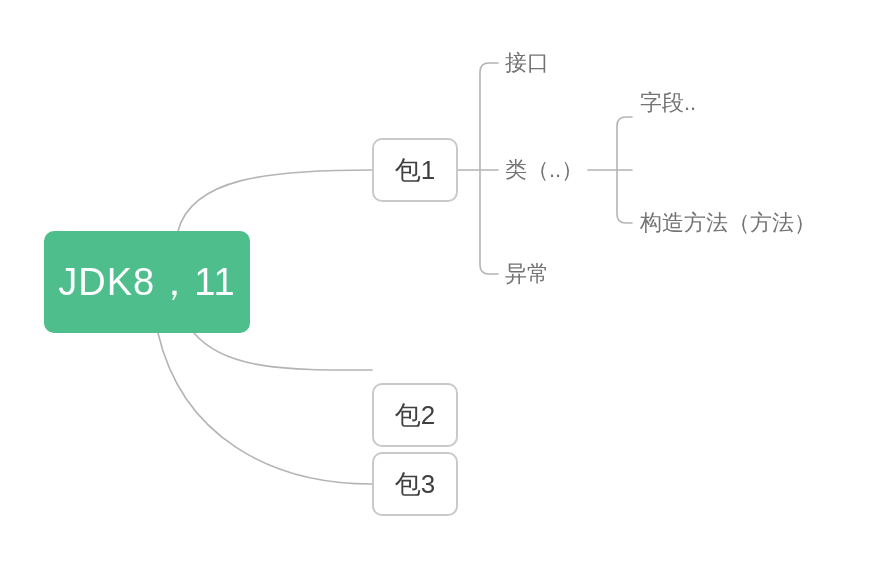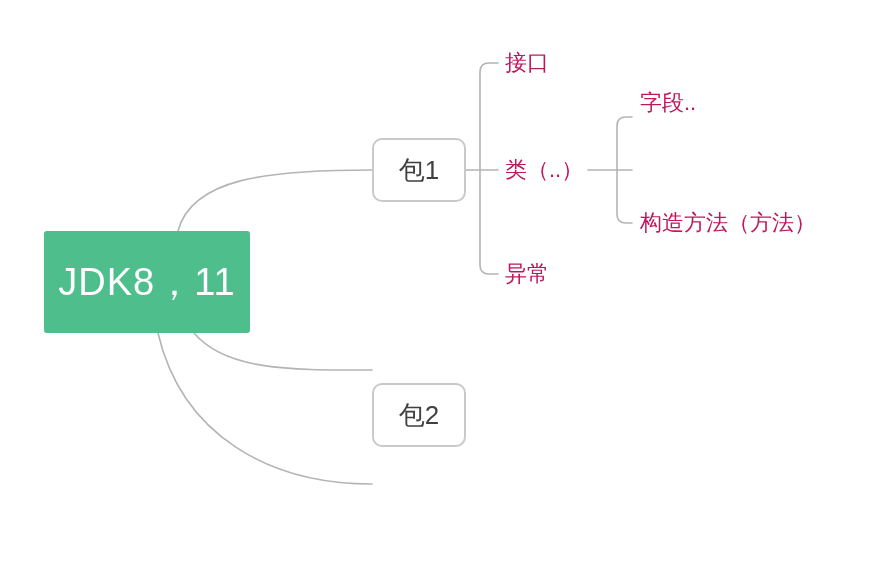--- a/index.html
+++ b/index.html
@@ -29,54 +29,54 @@
     stroke-width: 1.6;
     stroke-linecap: round;
   }
   .root-node {
     position: absolute;
     left: 44px;
     top: 231px;
     width: 206px;
     height: 102px;
     background: #4dbe8c;
-    border-radius: 3px;
+    border-radius: 10px;
     color: #ffffff;
     font-size: 38px;
     letter-spacing: 1px;
     display: flex;
     align-items: center;
     justify-content: center;
     white-space: nowrap;
     cursor: pointer;
   }
   .box-node {
     position: absolute;
-    width: 94px;
+    width: 86px;
     height: 64px;
     box-sizing: border-box;
     background: #ffffff;
     border: 2px solid #c9c9c9;
     border-radius: 10px;
     color: #404040;
     font-size: 26px;
     display: flex;
     align-items: center;
     justify-content: center;
     white-space: nowrap;
     cursor: pointer;
   }
   .box-node.pkg1 { left: 372px; top: 138px; }
   .box-node.pkg2 { left: 372px; top: 338px; margin-top: 45px; }
   .box-node.pkg3 { left: 372px; top: 452px; }
   .leaf {
     position: absolute;
     font-size: 22px;
     line-height: 30px;
-    color: #be185d;
+    color: #737373;
     white-space: nowrap;
     cursor: pointer;
   }
   .leaf.jiekou    { left: 505px; top: 48px;  }
   .leaf.lei       { left: 505px; top: 155px; }
   .leaf.yichang   { left: 505px; top: 259px; }
   .leaf.ziduan    { left: 640px; top: 88px; }
   .leaf.gouzaoqi  { left: 640px; top: 155px; }
   .leaf.chengyuan { left: 640px; top: 208px; }
 </style>
@@ -92,20 +92,21 @@
     <path d="M 450 170 H 498 M 498 63 H 489 Q 480 63 480 72 V 265 Q 480 274 489 274 H 498"></path>
     <path d="M 588 170 H 632 M 632 117 H 626 Q 617 117 617 126 V 214 Q 617 223 626 223 H 632"></path>
   </svg>
 
   <div class="root-node">JDK8，11</div>
 
   <div class="box-node pkg1">包1</div>
 
   <div class="box-node pkg2">包2</div>
 
+  <div class="box-node pkg3">包3</div>
 
   <div class="leaf jiekou">接口</div>
 
   <div class="leaf lei">类（..）</div>
 
   <div class="leaf yichang">异常</div>
 
   <div class="leaf ziduan">字段..</div>
 
 

